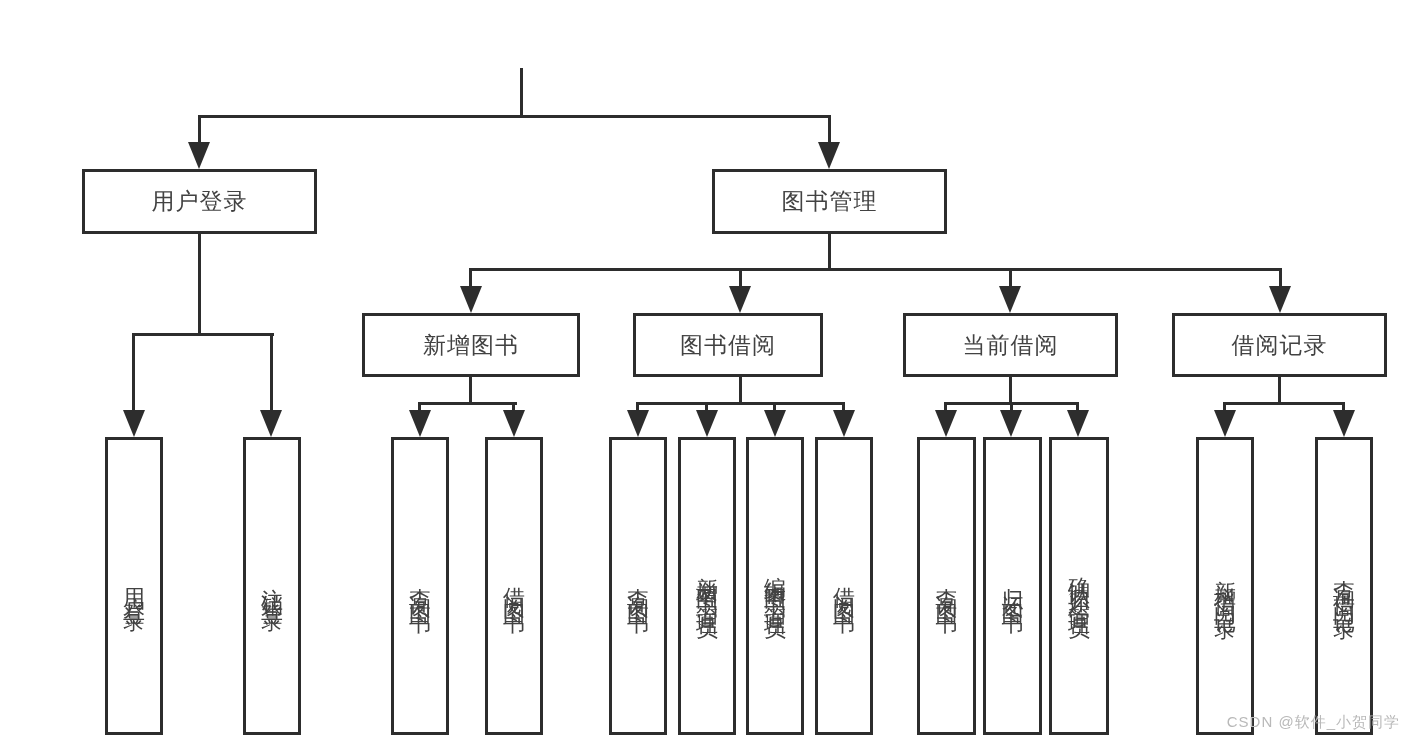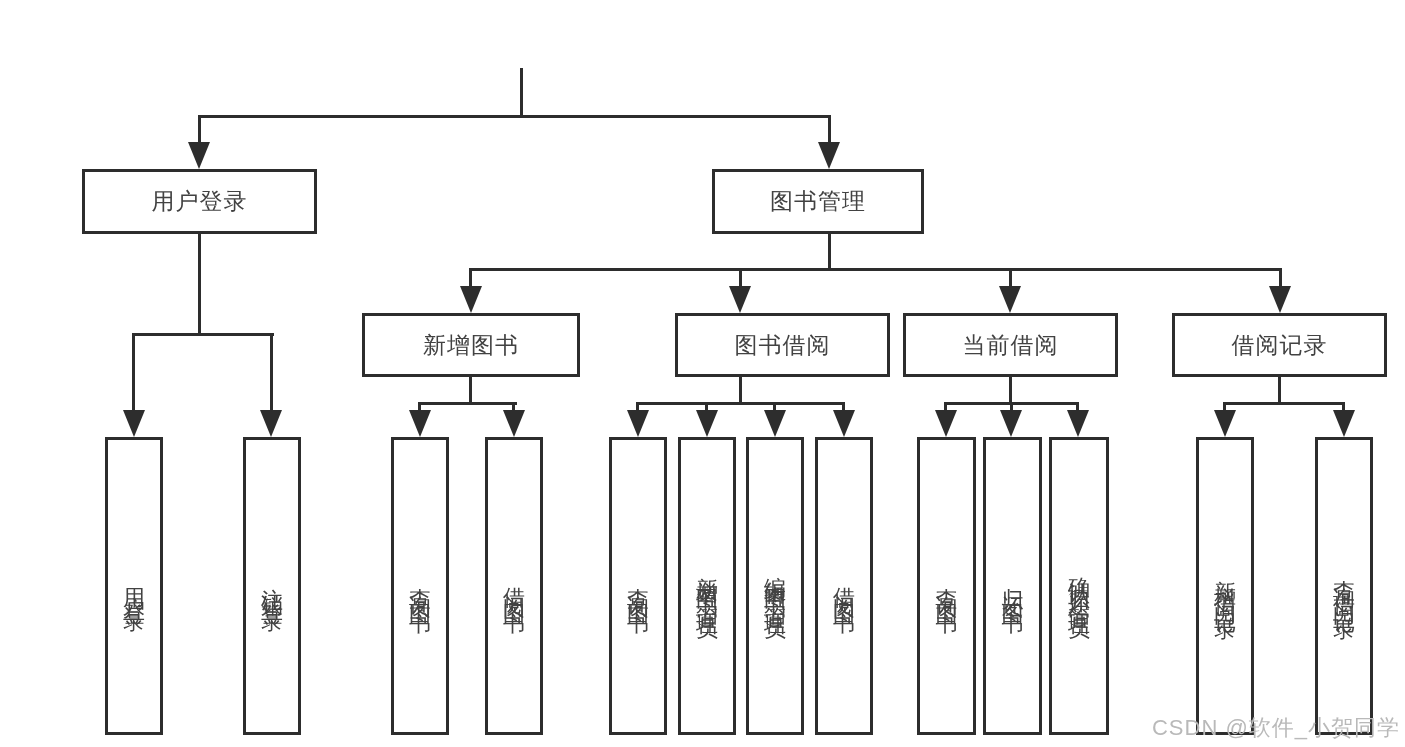--- a/index.html
+++ b/index.html
@@ -58,21 +58,21 @@
     height: 0;
     border-left: 11px solid transparent;
     border-right: 11px solid transparent;
     border-top: 27px solid #2d2d2d;
   }
   
   .watermark {
     position: absolute;
     right: 5px;
     top: 713px;
-    font-size: 22px;
+    font-size: 15px;
     color: #b9b9b9;
     letter-spacing: 1px;
     white-space: nowrap;
   }
 </style>
 </head>
 <body>
 
 <div class="stage">
 
@@ -131,24 +131,24 @@
   <div class="ah" style="left:764px;top:410px;"></div>
   <div class="ah" style="left:833px;top:410px;"></div>
   <div class="ah" style="left:935px;top:410px;"></div>
   <div class="ah" style="left:1000px;top:410px;"></div>
   <div class="ah" style="left:1067px;top:410px;"></div>
   <div class="ah" style="left:1214px;top:410px;"></div>
   <div class="ah" style="left:1333px;top:410px;"></div>
 
 
   <div class="node" style="left:82px;top:169px;width:235px;height:65px;">用户登录</div>
-  <div class="node" style="left:712px;top:169px;width:212px;height:65px;">图书管理</div>
+  <div class="node" style="left:712px;top:169px;width:235px;height:65px;">图书管理</div>
 
   <div class="node" style="left:362px;top:313px;width:218px;height:64px;">新增图书</div>
-  <div class="node" style="left:633px;top:313px;width:215px;height:64px;margin-left:42px;">图书借阅</div>
+  <div class="node" style="left:633px;top:313px;width:190px;height:64px;">图书借阅</div>
   <div class="node" style="left:903px;top:313px;width:215px;height:64px;">当前借阅</div>
   <div class="node" style="left:1172px;top:313px;width:215px;height:64px;">借阅记录</div>
 
   <div class="leaf" style="left:105px;top:437px;width:58px;height:298px;">用户登录</div>
   <div class="leaf" style="left:243px;top:437px;width:58px;height:298px;">注销登录</div>
 
   <div class="leaf" style="left:391px;top:437px;width:58px;height:298px;">查询图书</div>
   <div class="leaf" style="left:485px;top:437px;width:58px;height:298px;">借阅图书</div>
 
   <div class="leaf" style="left:609px;top:437px;width:58px;height:298px;">查询图书</div>

